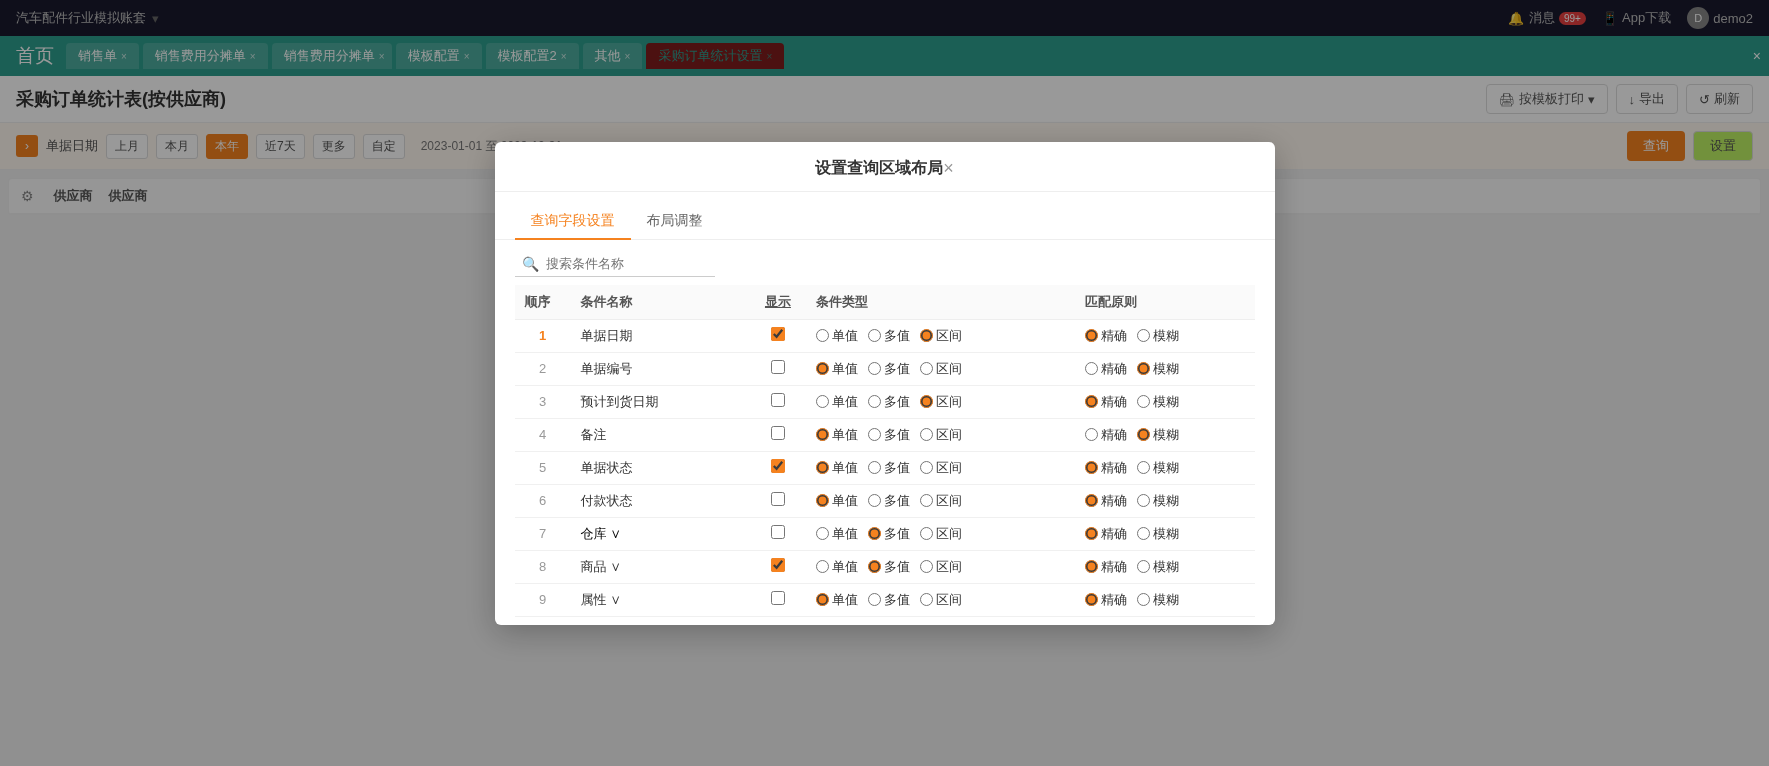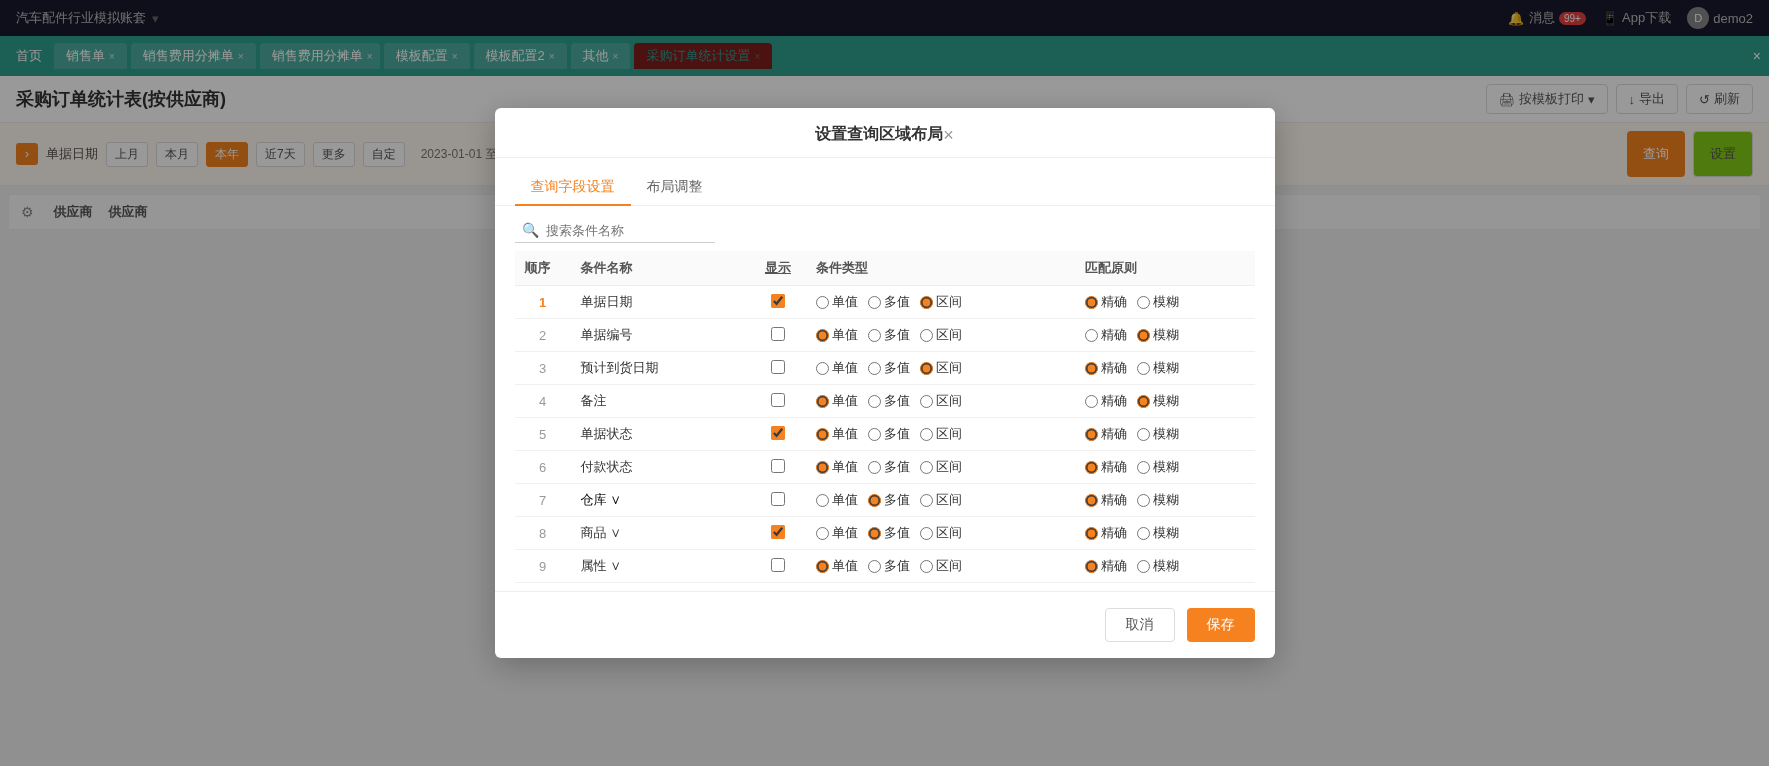--- a/index.html
+++ b/index.html
@@ -35,21 +35,21 @@
       border-radius: 4px 4px 0 0;
       font-size: 13px;
       cursor: pointer;
       display: flex;
       align-items: center;
       gap: 4px;
       white-space: nowrap;
     }
     .nav-tab.active { background: #7f1d1d; color: #2e9e8e; }
     .nav-tab .close-x { font-size: 10px; color: inherit; opacity: 0.7; }
-    .nav-home { color: white; font-size: 13px; padding: 4px 8px; }
+    .nav-home { color: white; font-size: 19px; padding: 4px 8px; }
 
     
     .page-header {
       background: white;
       padding: 8px 16px;
       display: flex;
       align-items: center;
       justify-content: space-between;
       border-bottom: 1px solid #eee;
     }
@@ -65,21 +65,21 @@
       align-items: center;
       gap: 8px;
       border-bottom: 1px solid #eee;
     }
     .filter-toggle { background: #f5821f; color: white; border: none; width: 22px; height: 22px; border-radius: 3px; cursor: pointer; font-size: 12px; }
     .filter-label { color: #555; font-size: 13px; }
     .date-btn { padding: 3px 8px; border: 1px solid #ddd; border-radius: 3px; background: white; cursor: pointer; font-size: 12px; color: #555; }
     .date-btn.active { background: #f5821f; color: white; border-color: #f5821f; }
     .date-range { font-size: 12px; color: #777; margin-left: 8px; }
     .btn-query { background: #f5821f; color: white; border: none; padding: 5px 16px; border-radius: 4px; cursor: pointer; font-size: 13px; }
-    .btn-set { background: #84cc16; border: 1px solid #ddd; color: #555; padding: 13px 16px; border-radius: 4px; cursor: pointer; font-size: 13px; }
+    .btn-set { background: #bef264; border: 1px solid #ddd; color: #555; padding: 5px 16px; border-radius: 4px; cursor: pointer; font-size: 13px; }
 
     
     .table-area {
       background: white;
       margin: 8px;
       border: 1px solid #eee;
       border-radius: 4px;
       overflow: hidden;
     }
     .table-header-row {
@@ -696,18 +696,14 @@
                   <label class="radio-item">
                     <span>模糊</span>
                   </label>
                 </div>
               </td>
             </tr>
           </tbody>
       </table>
     </div>
 
-    <div class="modal-footer">
-      <button class="btn-cancel">取消</button>
-      <button class="btn-save">保存</button>
-    </div>
   </div>
 </div>
 
 </body></html>

